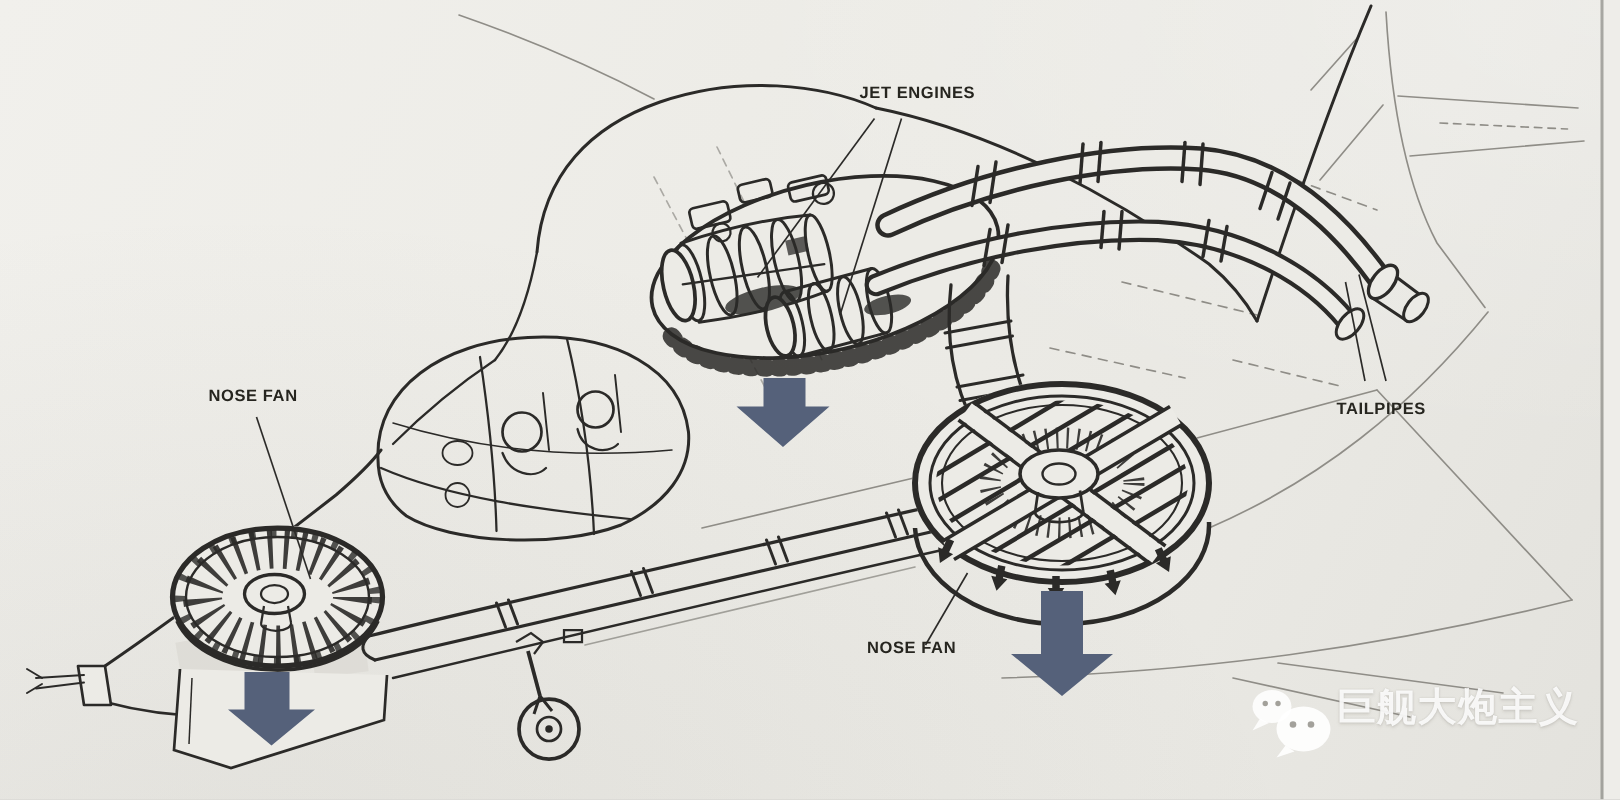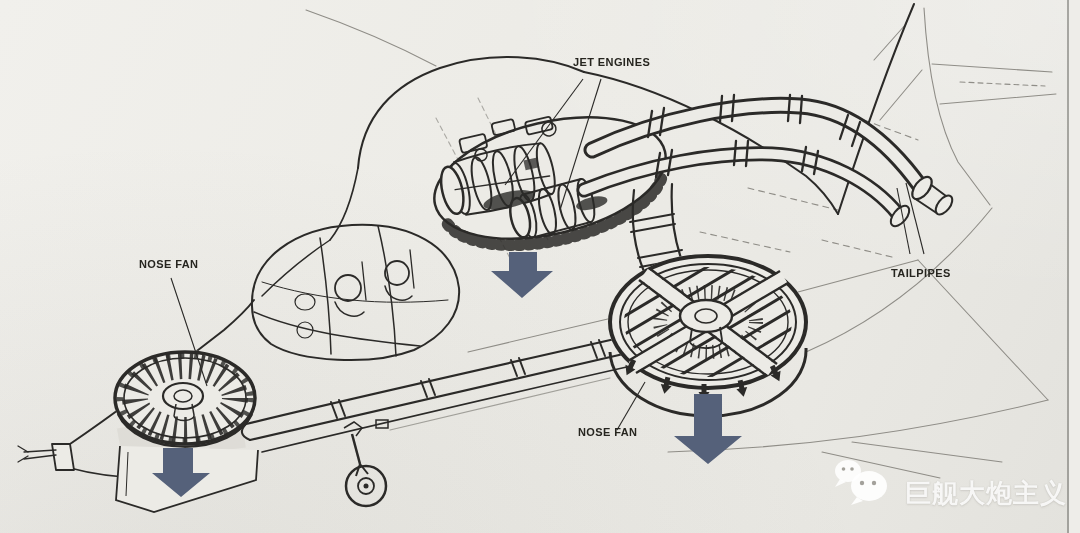--- a/index.html
+++ b/index.html
@@ -10,21 +10,21 @@
   }
   .photo-shade{position:absolute;inset:0;pointer-events:none;
     background:radial-gradient(ellipse at 15% 118%, rgba(110,108,100,0.10), transparent 55%),
                radial-gradient(ellipse at 100% 0%, rgba(255,255,255,0.25), transparent 40%);}
   .page-edge{position:absolute;top:0;left:1067px;width:2px;height:533px;background:rgba(110,109,104,0.55);}
   .page-margin{position:absolute;top:0;left:1069px;right:0;height:533px;background:#eeede9;}
   .diagram-label{
     position:absolute;font-size:11px;font-weight:bold;letter-spacing:.4px;
     color:#26251f;white-space:nowrap;line-height:1;
   }
-  .watermark{position:absolute;left:832px;top:458px;display:flex;align-items:flex-end;gap:15px;}
+  .watermark{position:absolute;left:832px;top:458px;display:flex;align-items:flex-start;gap:1px;}
   .wm-text{
     font-size:26px;font-weight:bold;letter-spacing:1px;line-height:1;
     color:rgba(255,255,255,0.88);
     text-shadow:0 0 1px rgba(150,148,140,0.45), 0 1px 2px rgba(150,148,140,0.25);
   }
   svg{display:block;}
   .art{position:absolute;top:0;left:0;}
 </style>
 </head>
 <body>

